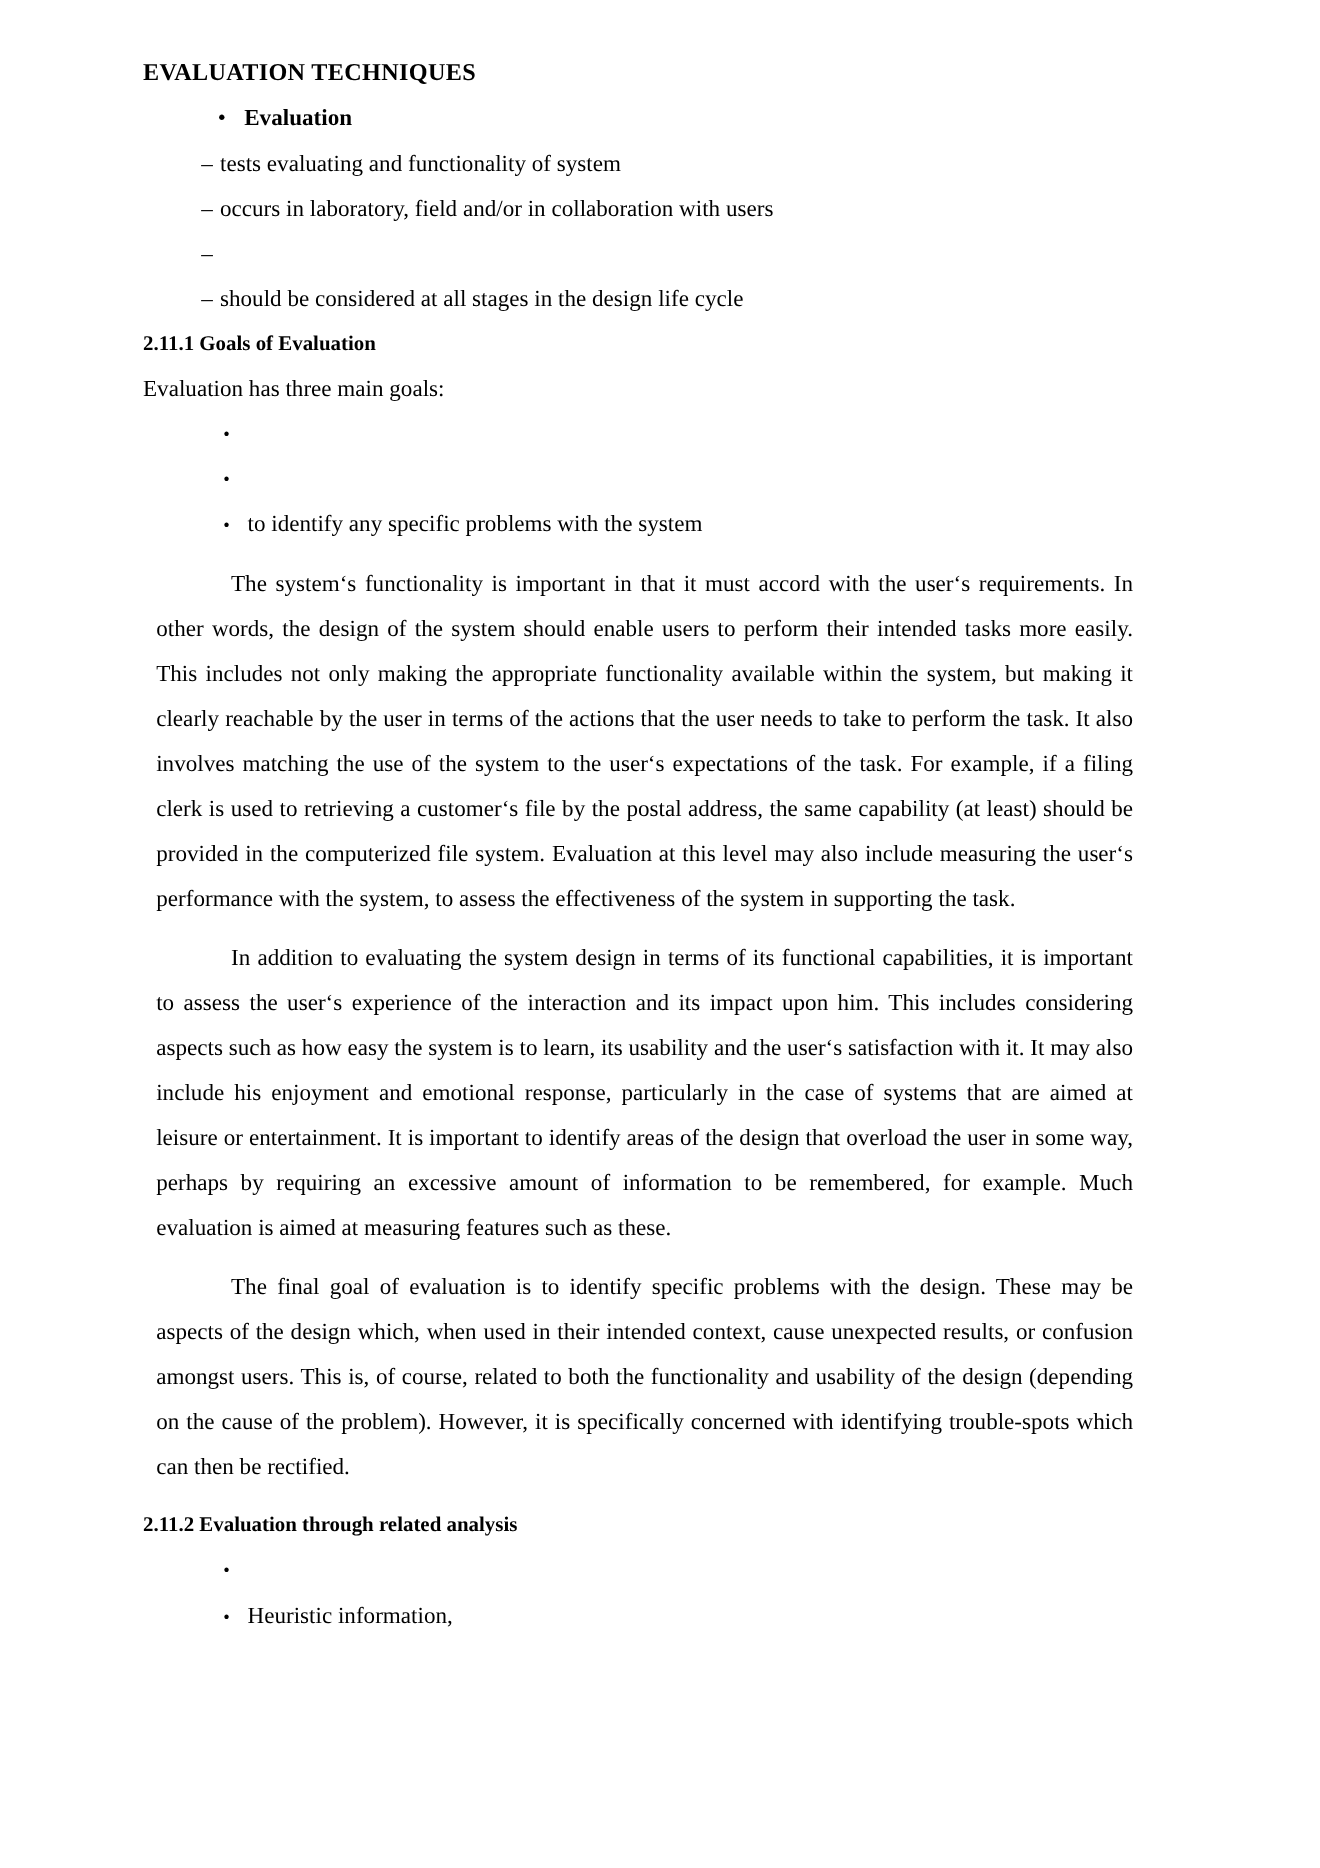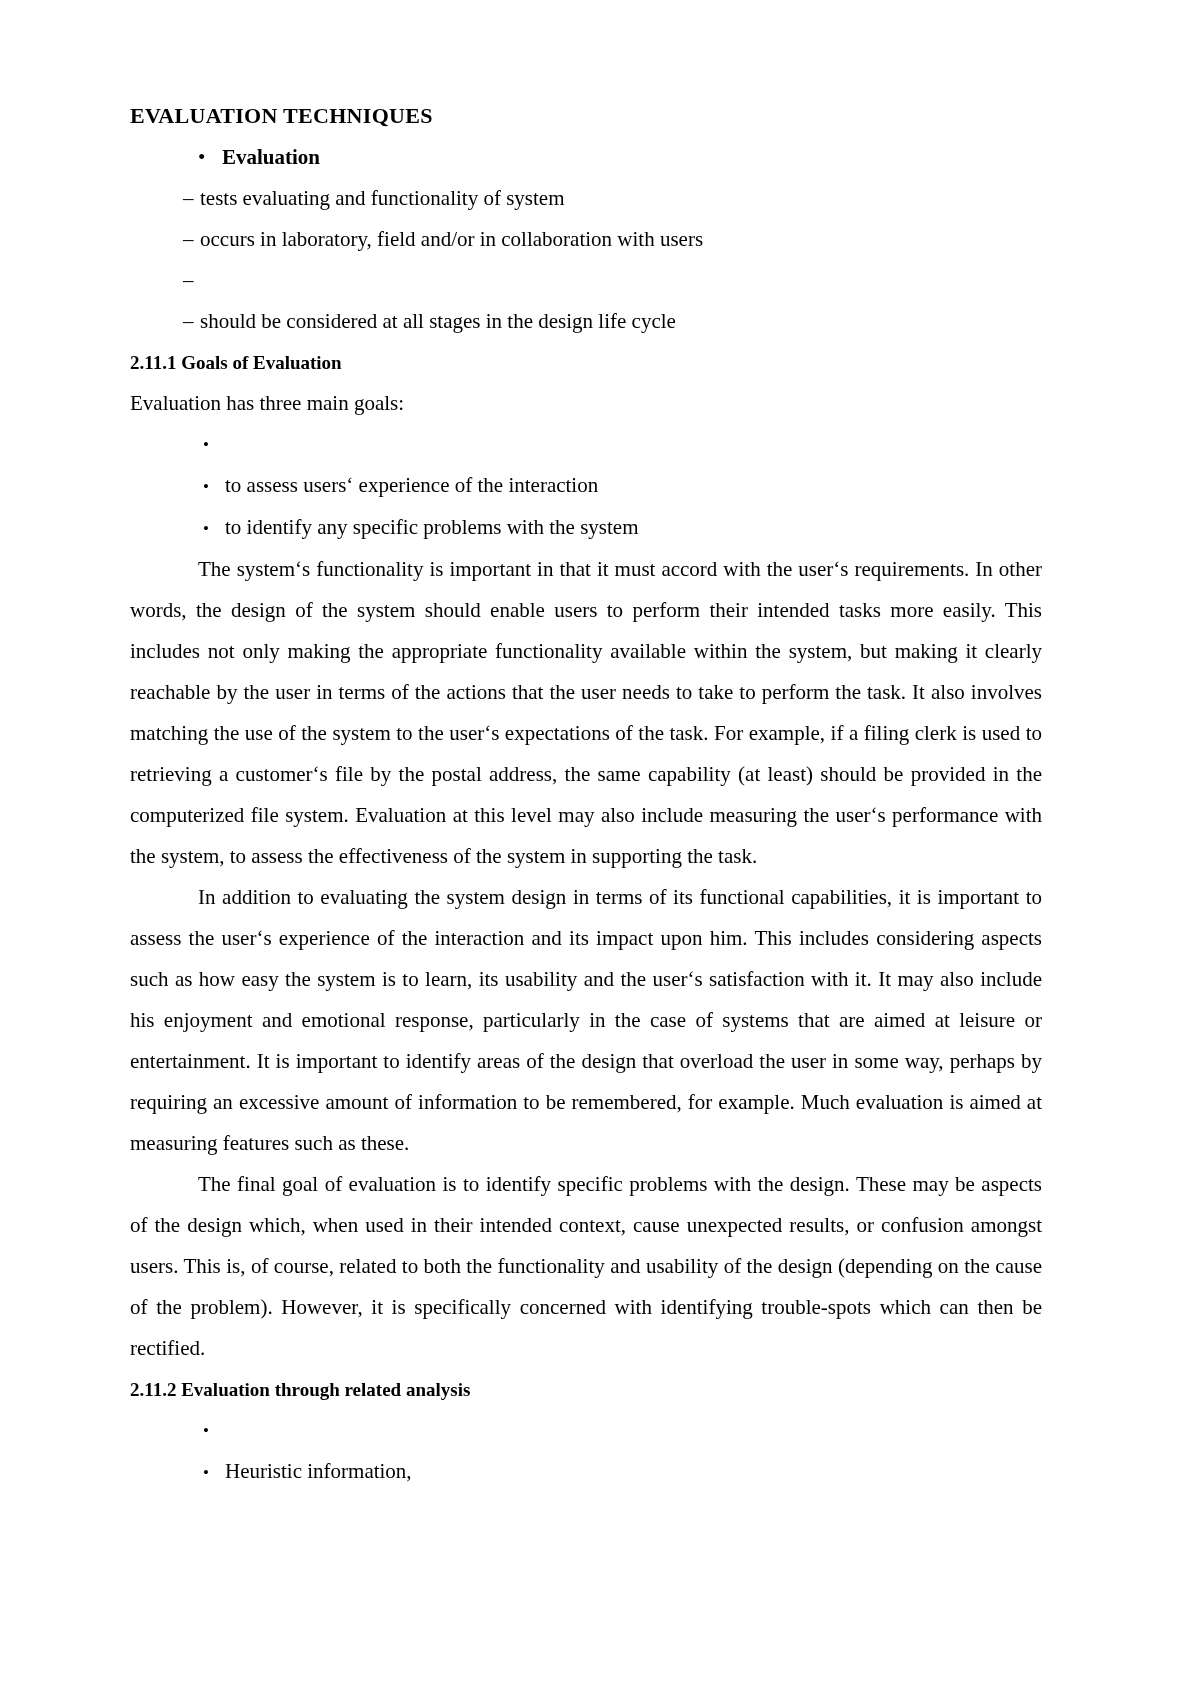--- a/index.html
+++ b/index.html
@@ -5,21 +5,21 @@
   html, body { margin: 0; padding: 0; background: #ffffff; }
   .page {
     position: relative;
     width: 1200px;
     height: 1698px;
     margin: 0 auto;
     background: #ffffff;
     color: #000000;
     font-family: "Liberation Serif", "DejaVu Serif", serif;
     box-sizing: border-box;
-    padding: 94px 158px 0 130px;
+    padding: 44px 158px 0 130px;
     overflow: hidden;
   }
   .line { font-size: 21px; line-height: 41px; }
   .doc-title {
     font-size: 22px;
     font-weight: bold;
     line-height: 43px;
     letter-spacing: 0.3px;
   }
   .heading {
@@ -36,21 +36,21 @@
   .dash-item { padding-left: 53px; }
   .dash-item .marker { width: 17px; flex: 0 0 17px; }
   
   .bullet-item { padding-left: 73px; }
   .bullet-item .marker { width: 22px; flex: 0 0 22px; font-size: 17px; }
   .para {
     font-size: 21px;
     line-height: 41px;
     text-align: justify;
     text-indent: 68px;
-    margin: 0;
+    margin: 12px;
   }
   .marker { display: inline-block; }
 </style>
 </head>
 <body>
 
 <div class="page">
 
   <div class="doc-title">EVALUATION TECHNIQUES</div>
 
@@ -77,21 +77,20 @@
 
   <div class="heading">2.11.1 Goals of Evaluation</div>
 
   <div class="line">Evaluation has three main goals:</div>
 
   <div class="row bullet-item line">
     <span class="marker">•</span>
   </div>
   <div class="row bullet-item line">
     <span class="marker">•</span>
-    <span>to assess users‘ experience of the interaction</span>
   </div>
   <div class="row bullet-item line">
     <span class="marker">•</span>
     <span>to identify any specific problems with the system</span>
   </div>
 
   <p class="para">The system‘s functionality is important in that it must accord with the user‘s requirements. In other words, the design of the system should enable users to perform their intended tasks more easily. This includes not only making the appropriate functionality available within the system, but making it clearly reachable by the user in terms of the actions that the user needs to take to perform the task. It also involves matching the use of the system to the user‘s expectations of the task. For example, if a filing clerk is used to retrieving a customer‘s file by the postal address, the same capability (at least) should be provided in the computerized file system. Evaluation at this level may also include measuring the user‘s performance with the system, to assess the effectiveness of the system in supporting the task.</p>
   <p class="para">In addition to evaluating the system design in terms of its functional capabilities, it is important to assess the user‘s experience of the interaction and its impact upon him. This includes considering aspects such as how easy the system is to learn, its usability and the user‘s satisfaction with it. It may also include his enjoyment and emotional response, particularly in the case of systems that are aimed at leisure or entertainment. It is important to identify areas of the design that overload the user in some way, perhaps by requiring an excessive amount of information to be remembered, for example. Much evaluation is aimed at measuring features such as these.</p>
   <p class="para">The final goal of evaluation is to identify specific problems with the design. These may be aspects of the design which, when used in their intended context, cause unexpected results, or confusion amongst users. This is, of course, related to both the functionality and usability of the design (depending on the cause of the problem). However, it is specifically concerned with identifying trouble-spots which can then be rectified.</p>
 

